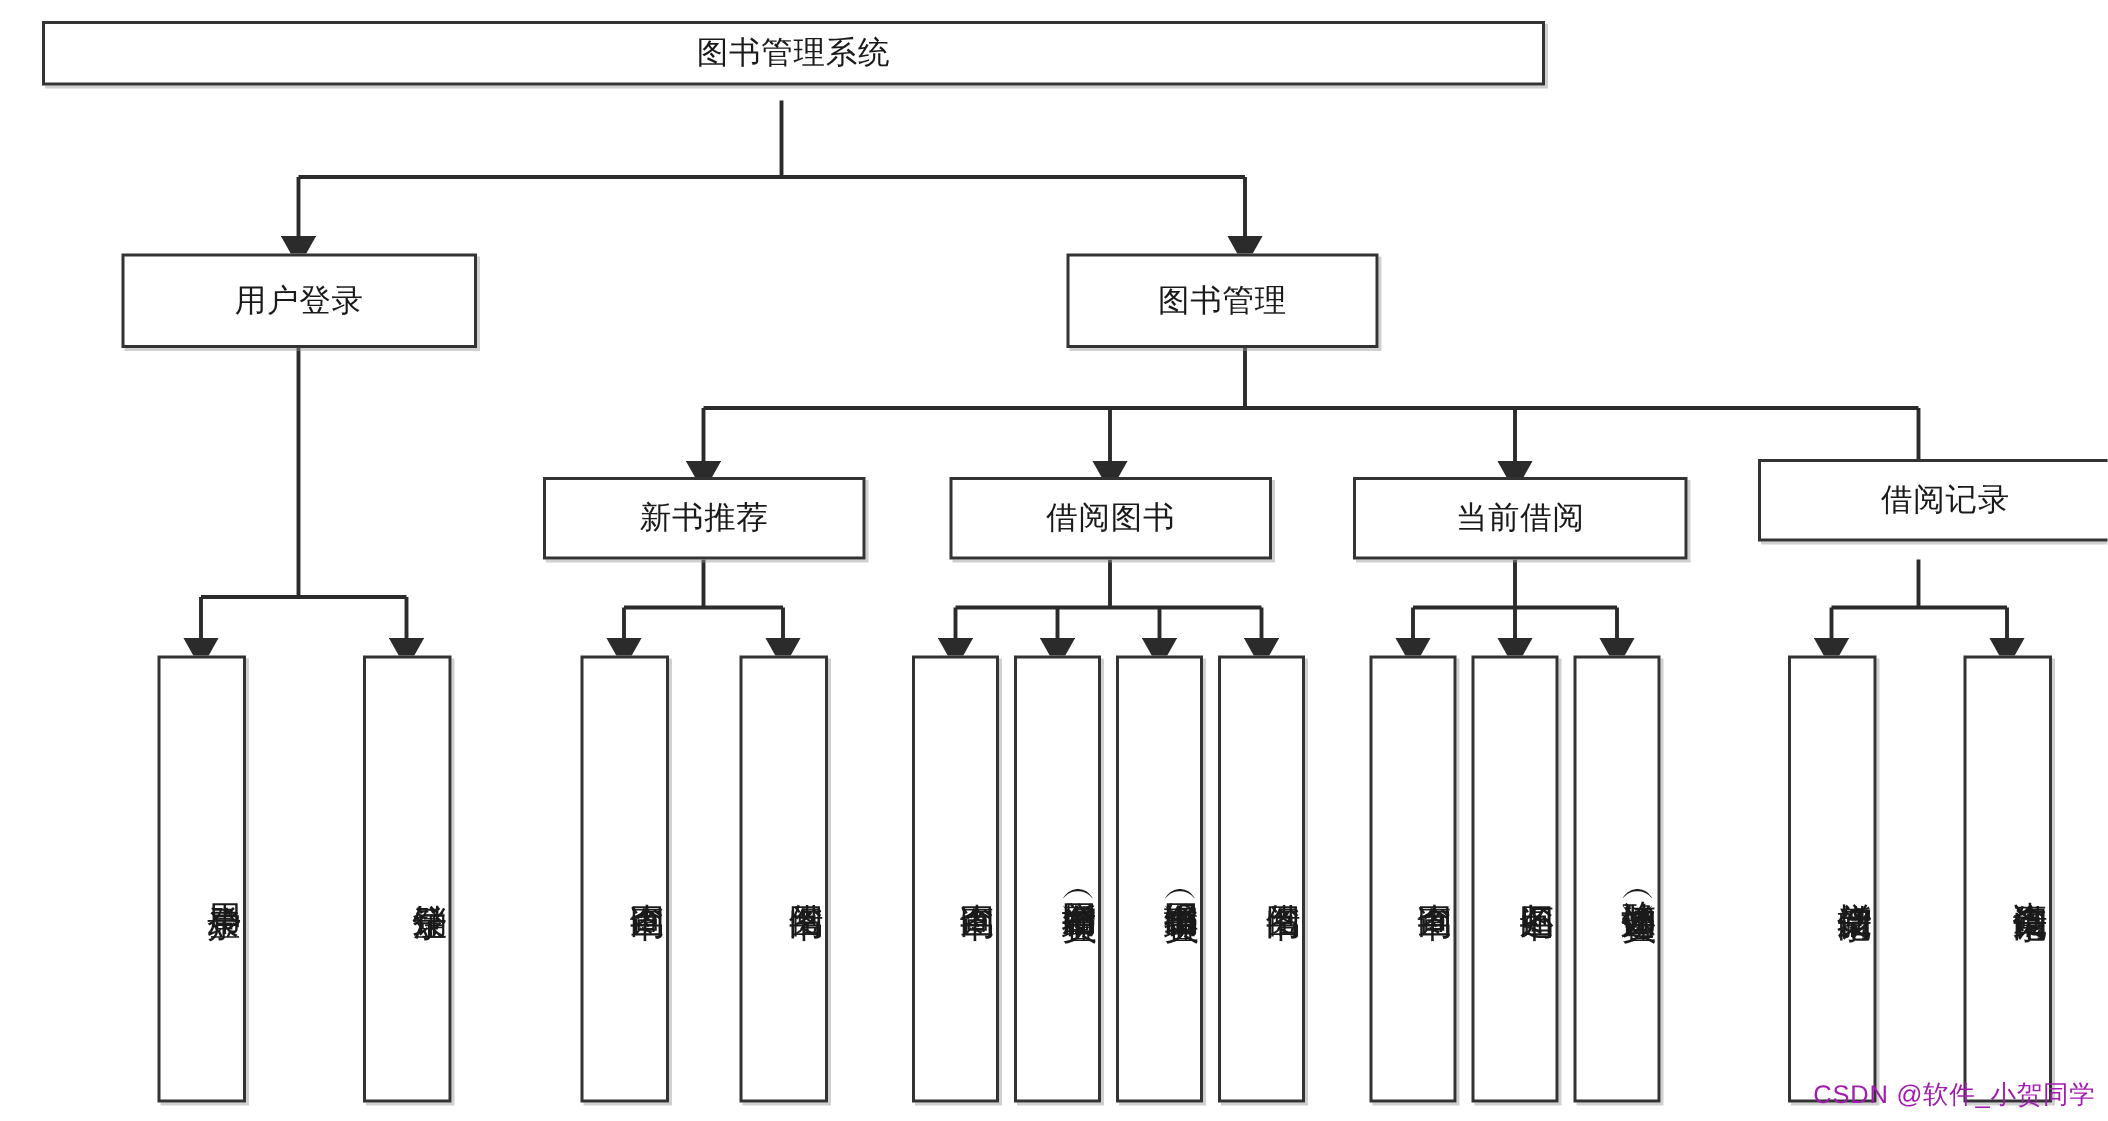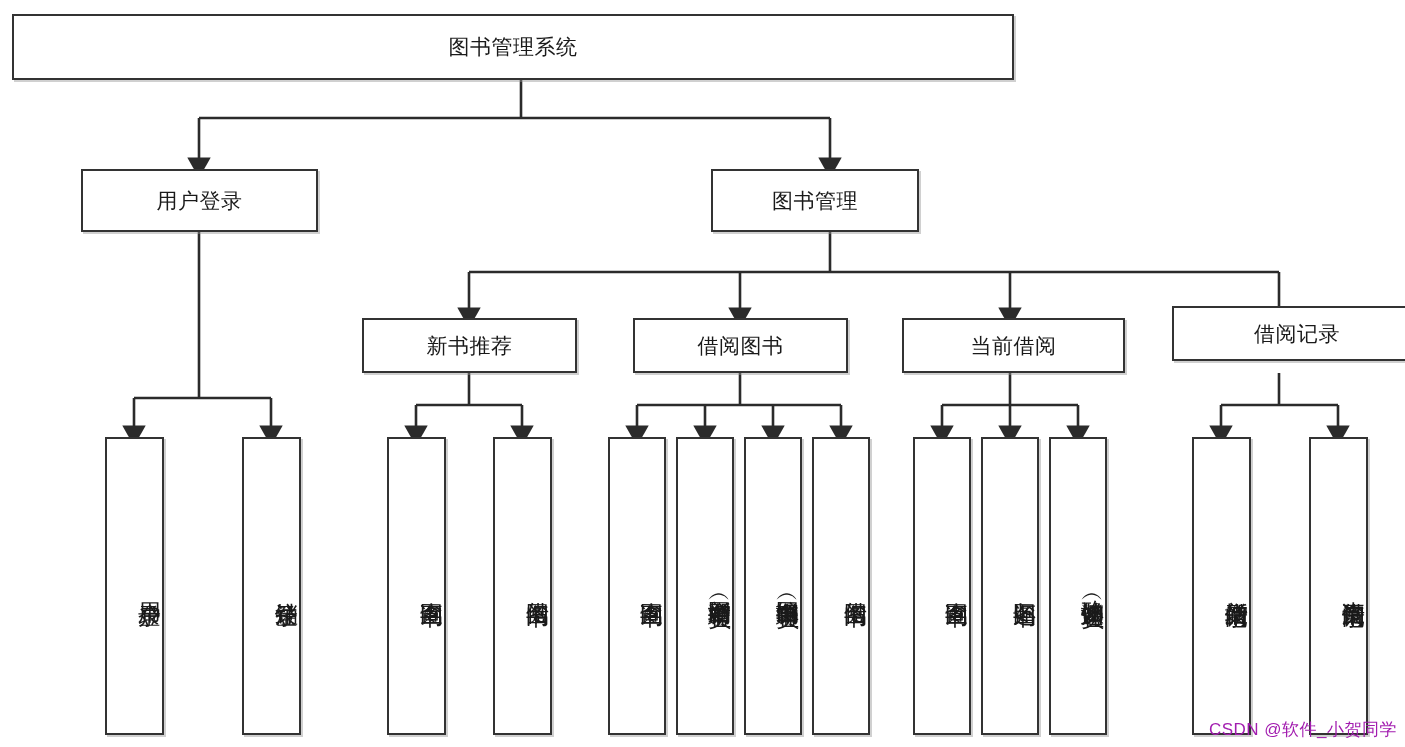--- a/index.html
+++ b/index.html
@@ -120,21 +120,21 @@
       <path d="M1010,405 L1010,428" marker-end="url(#arrow)"></path>
       <path d="M1078,405 L1078,428" marker-end="url(#arrow)"></path>
 
       <path d="M1279,373 L1279,405"></path>
       <path d="M1221,405 L1338,405"></path>
       <path d="M1221,405 L1221,428" marker-end="url(#arrow)"></path>
       <path d="M1338,405 L1338,428" marker-end="url(#arrow)"></path>
     </g>
   </svg>
 
-  <div class="node horiz" style="left:12px; top:14px; width:1002px; height:66px;text-align:center;">
+  <div class="node horiz" style="left:28px; top:14px; width:1002px; height:43px;text-align:center;">
     <span>图书管理系统</span>
   </div>
 
   <div class="node horiz" style="left:81px; top:169px; width:237px; height:63px;">
     <span>用户登录</span>
   </div>
   <div class="node horiz" style="left:711px; top:169px; width:208px; height:63px;">
     <span>图书管理</span>
   </div>
 

